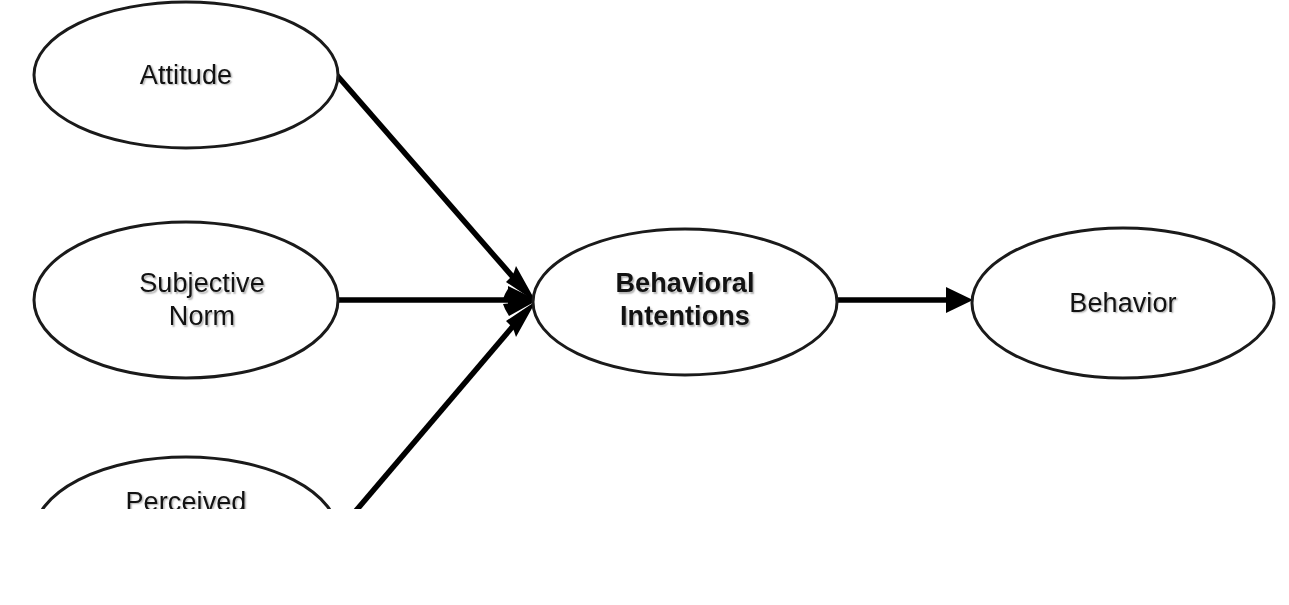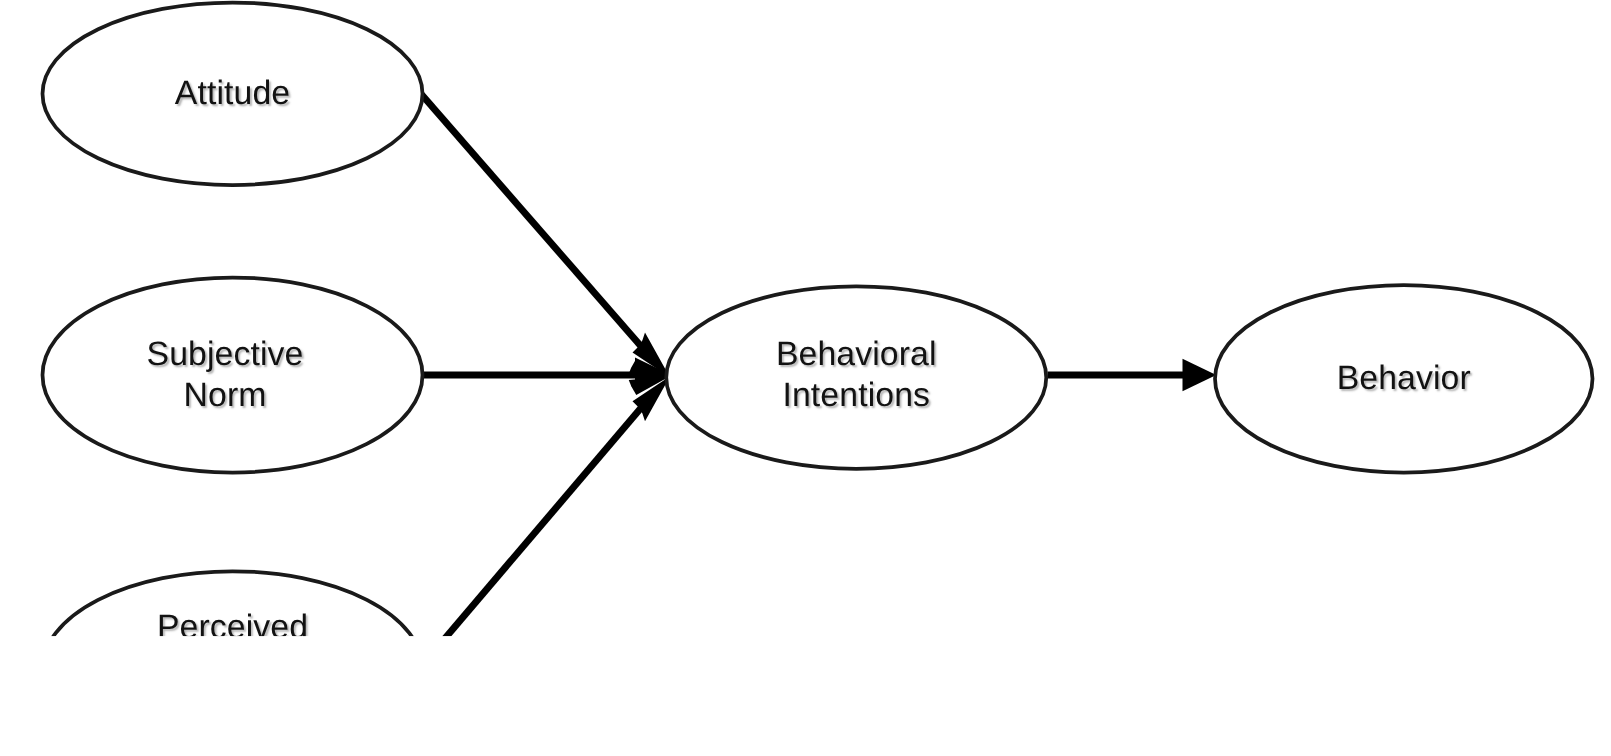--- a/index.html
+++ b/index.html
@@ -94,25 +94,25 @@
       <ellipse class="node-ellipse" cx="186" cy="75" rx="152" ry="73"></ellipse>
       <ellipse class="node-ellipse" cx="186" cy="300" rx="152" ry="78"></ellipse>
       <ellipse class="node-ellipse" cx="186" cy="535" rx="152" ry="78"></ellipse>
       <ellipse class="node-ellipse" cx="685" cy="302" rx="152" ry="73"></ellipse>
       <ellipse class="node-ellipse" cx="1123" cy="303" rx="151" ry="75"></ellipse>
     </g>
   </svg>
 
   <div class="node-label" style="left:186px; top:75px; width:290px;">Attitude</div>
 
-  <div class="node-label" style="left:180px; top:300px; width:290px;text-align:center;">Subjective
+  <div class="node-label" style="left:202px; top:300px; width:290px;text-align:center;">Subjective
 Norm</div>
 
   <div class="node-label" style="left:186px; top:535px; width:290px;text-decoration:underline;">Perceived
 Behavior
 Control</div>
 
-  <div class="node-label" style="left:685px; top:300px; width:290px;">Behavioral
+  <div class="node-label" style="left:685px; top:300px; width:290px;font-weight:bold;">Behavioral
 Intentions</div>
 
   <div class="node-label" style="left:1123px; top:303px; width:290px;">Behavior</div>
 
 </div>
 
 </body></html>

